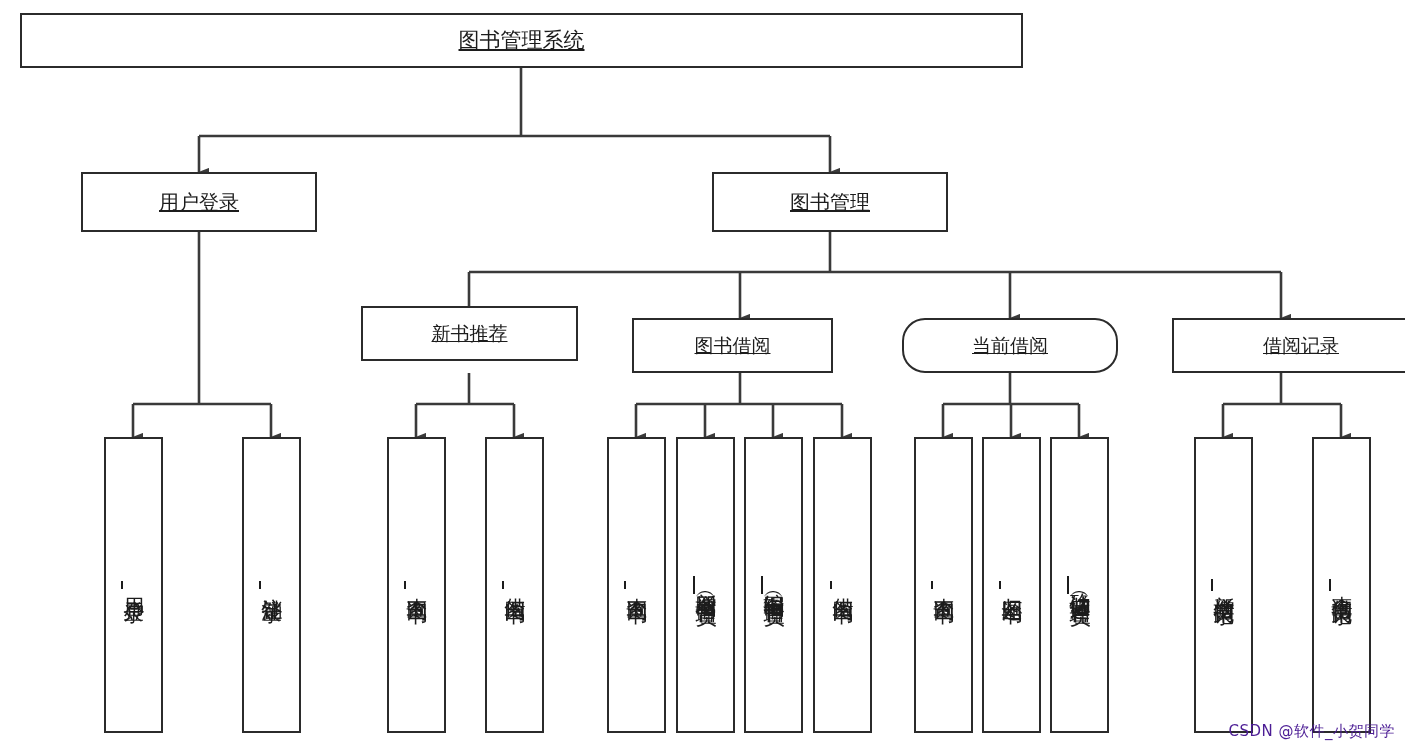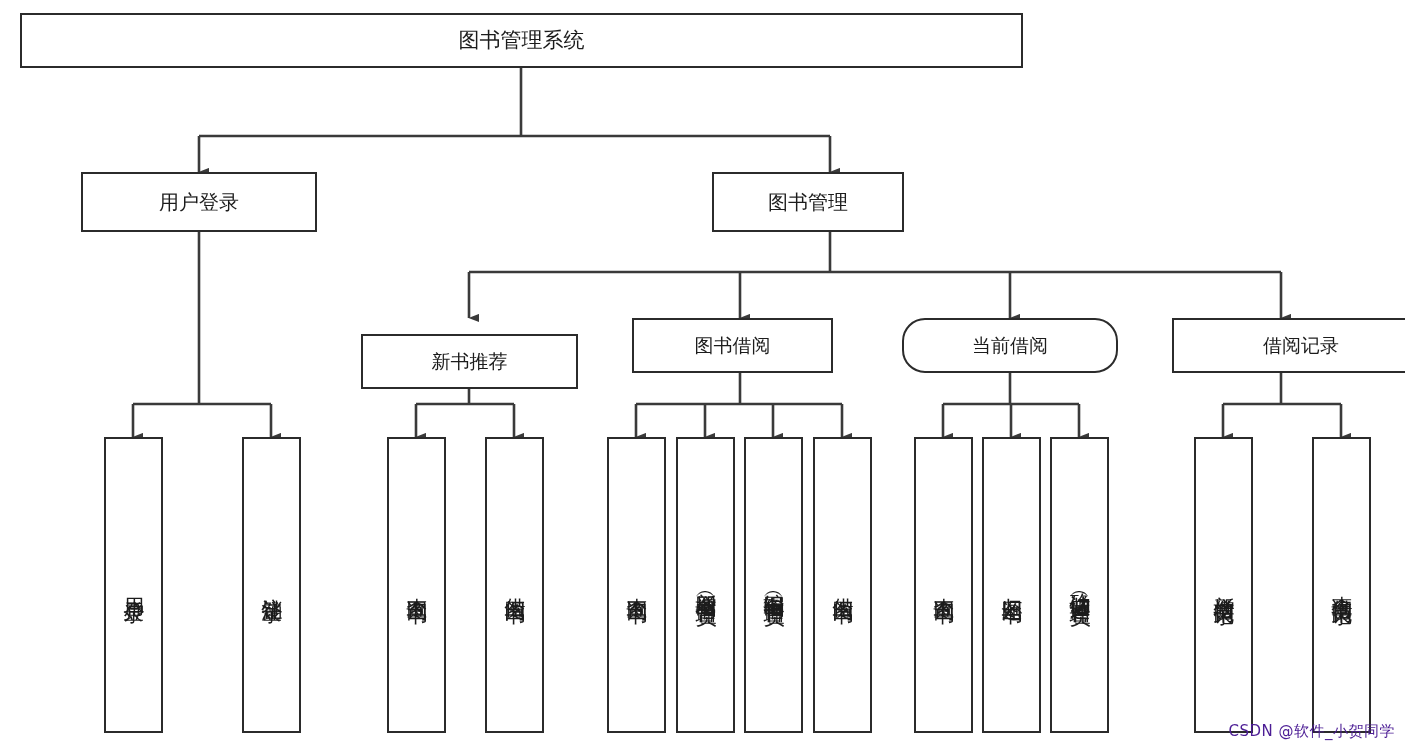--- a/index.html
+++ b/index.html
@@ -18,20 +18,21 @@
     border:2px solid #2b2b2b;
     box-sizing:border-box;
     display:flex;align-items:center;justify-content:center;
     color:#1c1c1c;
   }
   .node-label{
     display:block;
     text-align:center;
     line-height:1.12;
     white-space:nowrap;
+    text-decoration:underline;
   }
   .node-root .node-label{font-size:21px;}
   .node-l1 .node-label{font-size:20px;}
   .node-l2 .node-label{font-size:19px;}
 
   
   .node-leaf{align-items:center;justify-content:center;}
   .node-leaf .node-label{
     writing-mode:vertical-rl;
     text-orientation:upright;
@@ -99,24 +100,24 @@
       </g>
   </svg>
 
   <div id="node-layer">
       <div class="node-box node-root" style="left: 20px; top: 13px; width: 1003px; height: 55px;">
         <span class="node-label">图书管理系统</span>
       </div>
       <div class="node-box node-l1" style="left: 81px; top: 172px; width: 236px; height: 60px;">
         <span class="node-label">用户登录</span>
       </div>
-      <div class="node-box node-l1" style="left: 712px; top: 172px; width: 192px; height: 60px;">
+      <div class="node-box node-l1" style="left: 712px; top: 172px; width: 236px; height: 60px;">
         <span class="node-label">图书管理</span>
       </div>
-      <div class="node-box node-l2" style="left: 361px; top: 334px; width: 217px; height: 55px;">
+      <div class="node-box node-l2" style="left: 361px; top: 306px; width: 217px; height: 55px;">
         <span class="node-label">新书推荐</span>
       </div>
       <div class="node-box node-l2" style="left: 632px; top: 318px; width: 201px; height: 55px;">
         <span class="node-label">图书借阅</span>
       </div>
       <div class="node-box node-l2" style="left: 902px; top: 318px; width: 216px; height: 55px; border-radius: 23px;">
         <span class="node-label">当前借阅</span>
       </div>
       <div class="node-box node-l2" style="left: 1172px; top: 318px; width: 258px; height: 55px;">
         <span class="node-label">借阅记录</span>

